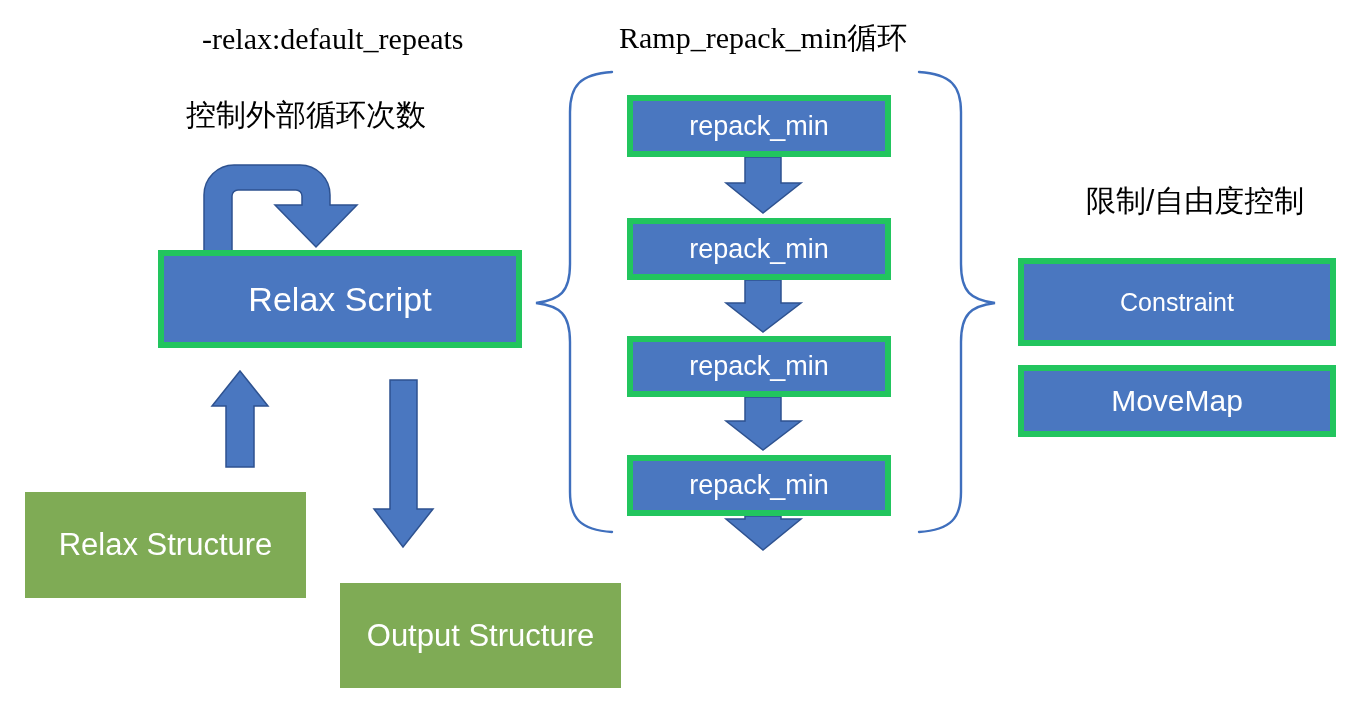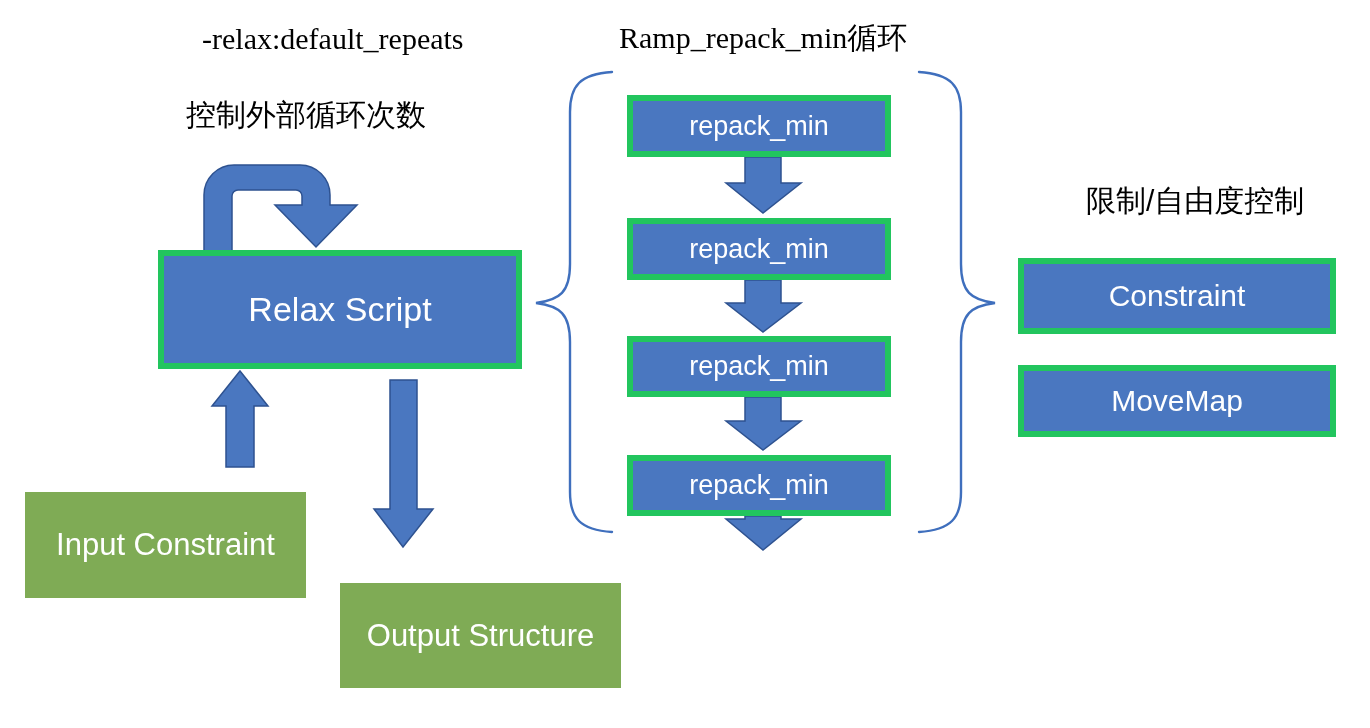--- a/index.html
+++ b/index.html
@@ -70,29 +70,29 @@
   .box-blue {
     background: #4a77c0;
     border: 6px solid #22c55e;
   }
   .box-green {
     background: #7fab55;
     border: none;
   }
 
   #box-relax-script {
-    left: 158px;  top: 250px;  width: 364px; height: 119px;
+    left: 158px;  top: 250px;  width: 364px; height: 98px;
     font-size: 34px;
   }
   #box-repack-0 { left: 627px; top: 95px;  width: 264px; height: 62px; font-size: 27px; }
   #box-repack-1 { left: 627px; top: 218px; width: 264px; height: 62px; font-size: 27px; }
   #box-repack-2 { left: 627px; top: 336px; width: 264px; height: 61px; font-size: 27px; }
   #box-repack-3 { left: 627px; top: 455px; width: 264px; height: 61px; font-size: 27px; }
 
-  #box-constraint { left: 1018px; top: 258px; width: 318px; height: 76px; font-size: 30px; }
+  #box-constraint { left: 1018px; top: 258px; width: 318px; height: 88px; font-size: 25px; }
   #box-movemap    { left: 1018px; top: 365px; width: 318px; height: 72px; font-size: 30px; }
 
   #box-input-structure  { left: 25px;  top: 492px; width: 281px; height: 106px; font-size: 31px; }
   #box-output-structure { left: 340px; top: 583px; width: 281px; height: 105px; font-size: 31px; }
 
   
   #vector-layer {
     position: absolute;
     left: 0;
     top: 0;
@@ -191,17 +191,17 @@
   <div class="node-box box-blue" id="box-repack-1">repack_min</div>
 
   <div class="node-box box-blue" id="box-repack-2">repack_min</div>
 
   <div class="node-box box-blue" id="box-repack-3">repack_min</div>
 
   <div class="node-box box-blue" id="box-constraint">Constraint</div>
 
   <div class="node-box box-blue" id="box-movemap">MoveMap</div>
 
-  <div class="node-box box-green" id="box-input-structure">Input Constraint</div>
+  <div class="node-box box-green" id="box-input-structure">Relax Structure</div>
 
   <div class="node-box box-green" id="box-output-structure">Output Structure</div>
 
 </div>
 
 </body></html>

